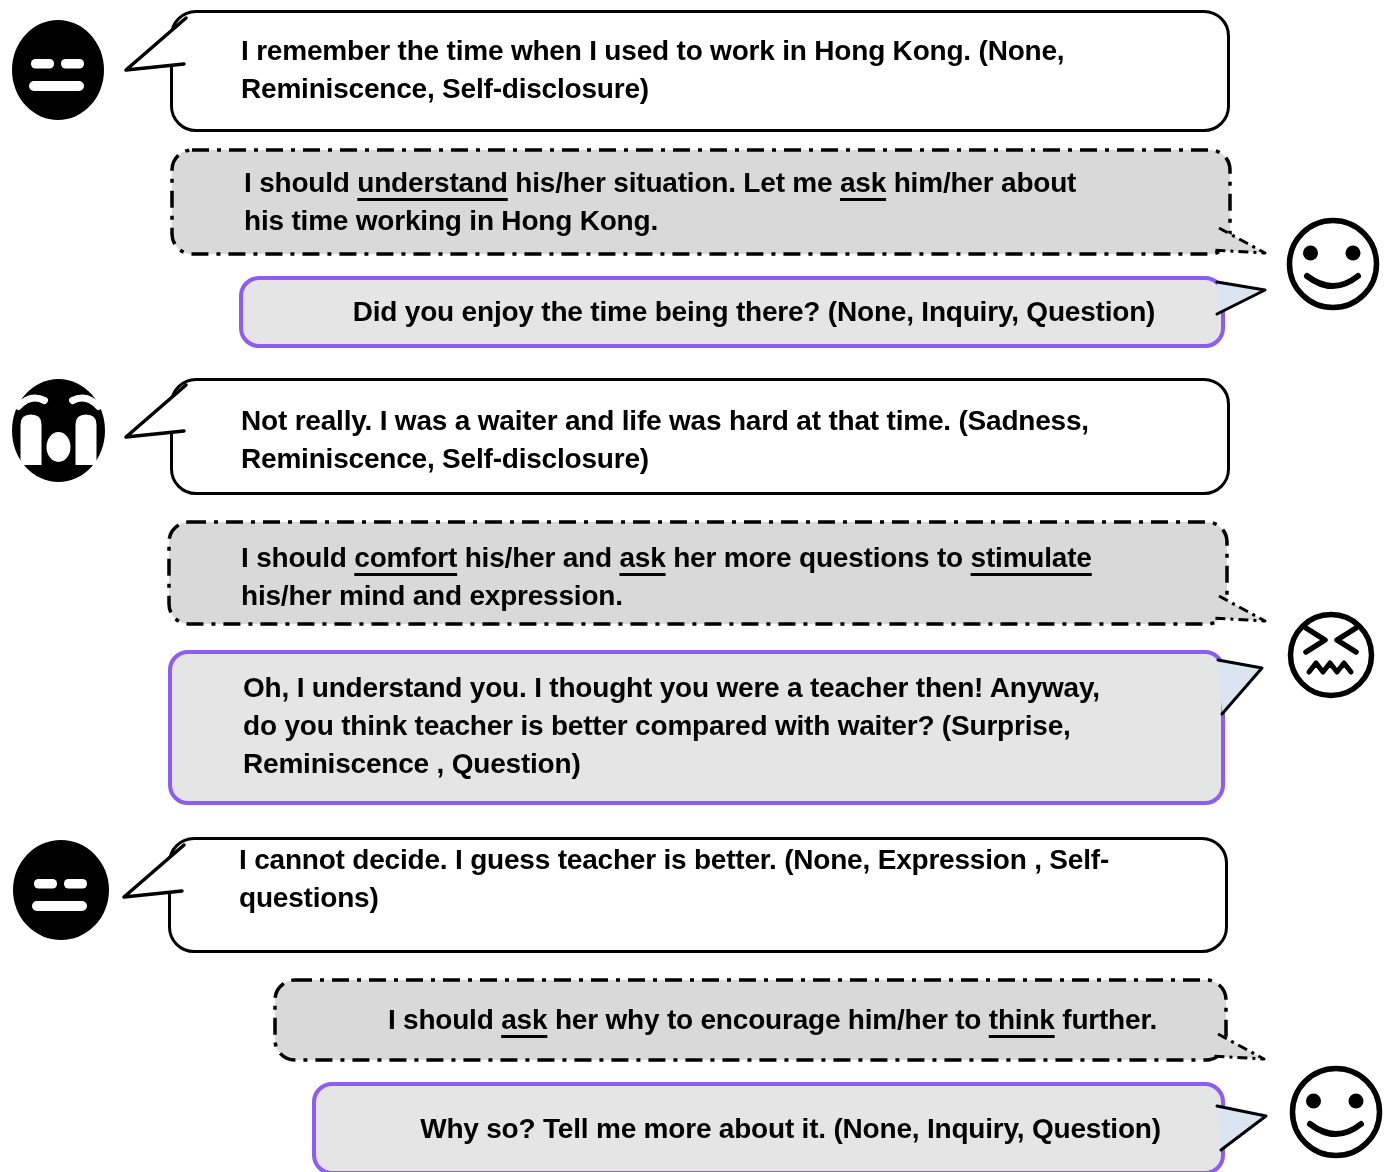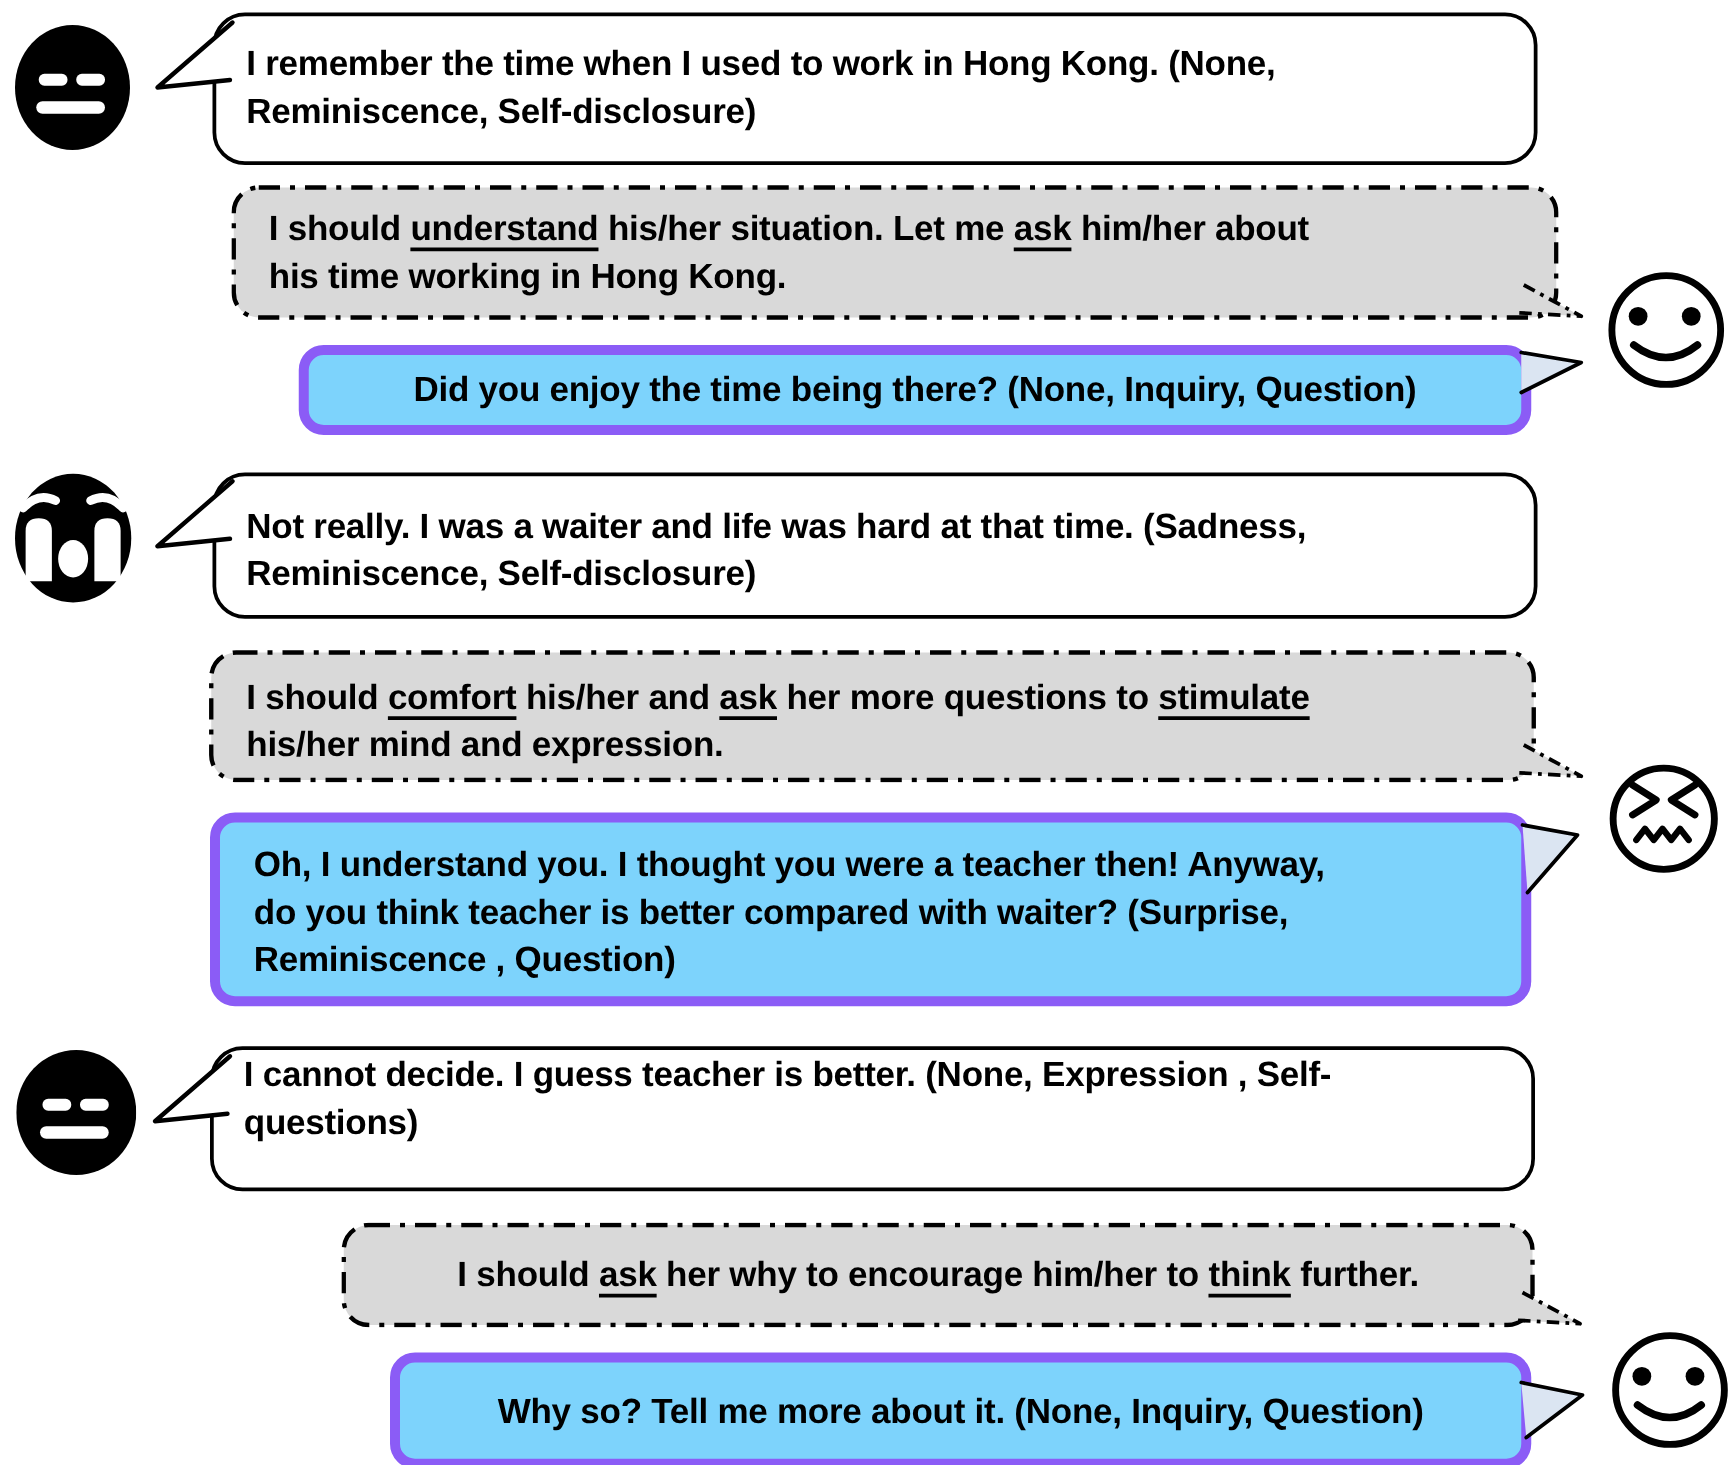--- a/index.html
+++ b/index.html
@@ -13,34 +13,34 @@
   }
   .bubble {
     position: absolute;
     box-sizing: border-box;
     color: #000;
     font-weight: bold;
     font-size: 28px;
     line-height: 38px;
     letter-spacing: -0.2px;
   }
-  .bubble .line { white-space: nowrap; }
+  .bubble .line { white-space: nowrap; margin-left: 44px; }
   .bubble .u {
     text-decoration: underline;
     text-decoration-thickness: 3px;
     text-underline-offset: 6px;
   }
   .bubble-user {
     background: #ffffff;
     border: 3.5px solid #000;
     border-radius: 26px;
   }
   .bubble-reply {
-    background: #7dd3fc;
-    border: 8px solid #8b5cf6;
+    background: #e5e5e5;
+    border: 4px solid #8b5cf6;
     border-radius: 20px;
   }
   .bubble-thought {
     background: transparent;
     border: none;
   }
   .bubble-thought .thought-bg {
     position: absolute;
     left: 0; top: 0;
   }
@@ -69,21 +69,21 @@
     <div class="txt">
         <div class="line"><span>I remember the time when I used to work in Hong Kong. (None,</span></div>
         <div class="line"><span>Reminiscence, Self-disclosure)</span></div>
       </div>
   </div>
   <svg class="tail" style="left:120px; top:12px" width="80" height="72" viewBox="0 0 80 72">
     <path d="M66,6 L6,58 L64,52 Z" fill="#ffffff"></path>
     <path d="M66,6 L6,58 L64,52" fill="none" stroke="#000" stroke-width="3.5" stroke-linejoin="round" stroke-linecap="round"></path>
   </svg>
 
-  <div class="bubble bubble-thought" style="left:185px; top:148px; width:1062px; height:108px; padding:16px 20px 0 30px">
+  <div class="bubble bubble-thought" style="left:170px; top:148px; width:1062px; height:108px; padding:16px 20px 0 30px">
     <svg class="thought-bg" width="1062" height="108">
       <rect x="2" y="2" width="1058" height="104" rx="20" fill="#d9d9d9" stroke="#000" stroke-width="3.5" stroke-dasharray="17 8 4 8"></rect>
     </svg>
     <div class="txt">
         <div class="line"><span>I should </span><span class="u">understand</span><span> his/her situation. Let me </span><span class="u">ask</span><span> him/her about</span></div>
         <div class="line"><span>his time working in Hong Kong.</span></div>
       </div>
   </div>
   <svg class="tail" style="left:1205px; top:222px" width="70" height="38" viewBox="0 0 70 38">
     <path d="M14,6 L60,31 L6,28 Z" fill="#d9d9d9"></path>

